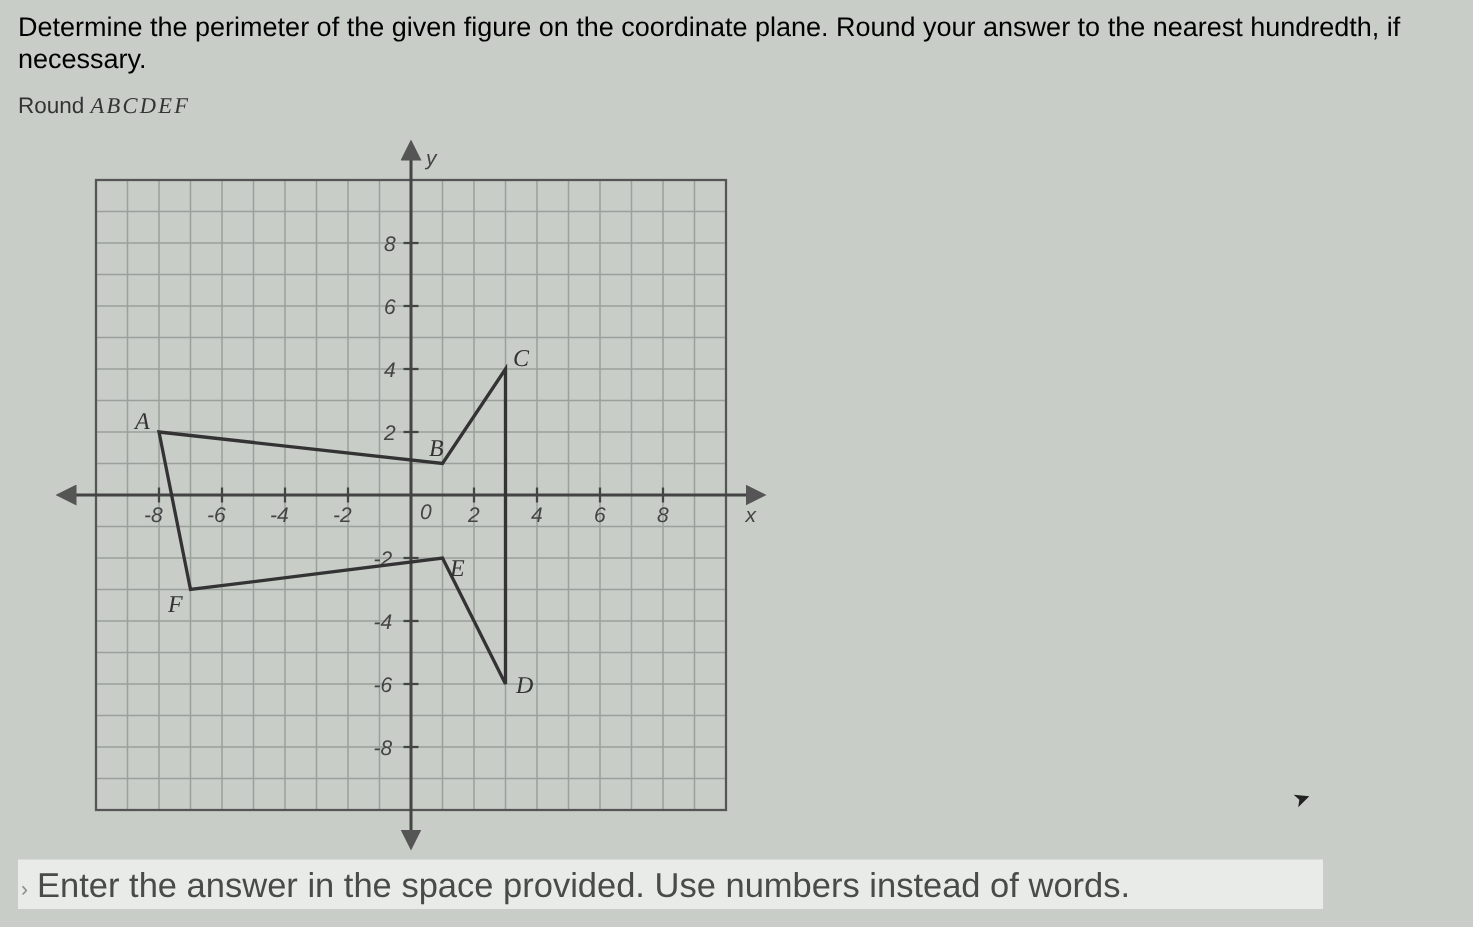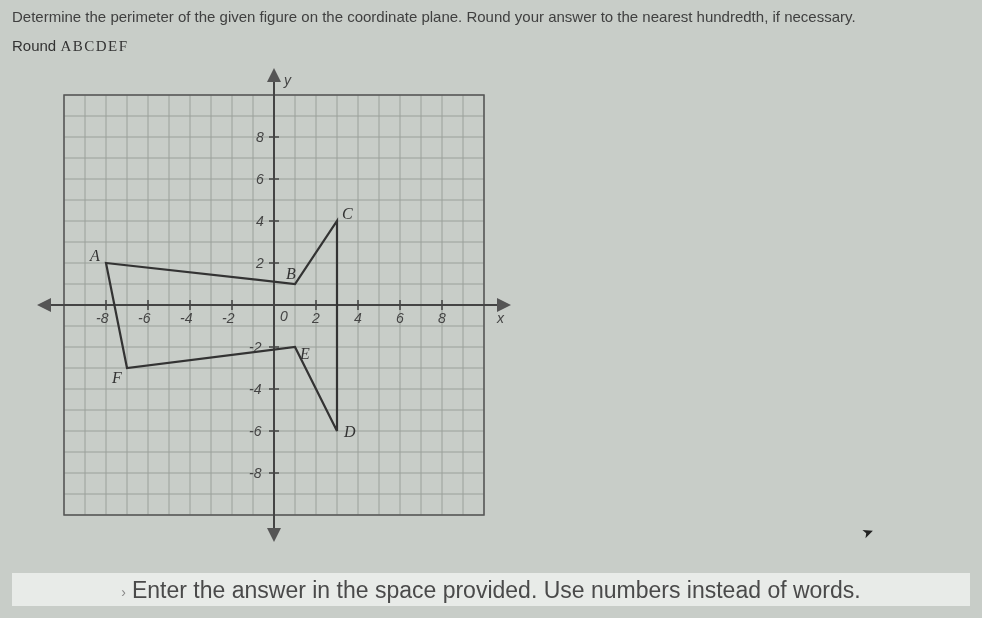--- a/index.html
+++ b/index.html
@@ -6,47 +6,47 @@
     body {
       width: 982px;
       height: 618px;
       background: #c8cdc8;
       font-family: Arial, sans-serif;
       color: #3a3a3a;
       padding: 8px 12px;
       position: relative;
     }
     .question {
-      font-size: 15px;
+      font-size: 18px;
       margin-bottom: 12px;
-      color: #404040;
+      color: #000000;
     }
     .figure-label {
       font-size: 15px;
       margin-bottom: 10px;
       color: #333;
     }
     .figure-label .math {
       font-family: "Times New Roman", serif;
+      font-style: italic;
       letter-spacing: 1.5px;
     }
     .graph-wrap {
       margin-top: 8px;
       margin-left: 22px;
     }
     .prompt {
       position: absolute;
       bottom: 12px;
       left: 12px;
       font-size: 23px;
       color: #4a4a4a;
       background: rgba(235,238,235,0.9);
-      width: 958px;
+      width: 870px;
       padding: 4px 2px 2px 2px;
-      text-align: center;
     }
     .prompt .caret {
       font-size: 14px;
       margin-right: 6px;
       color: #888;
       vertical-align: middle;
     }
     .cursor-arrow {
       position: absolute;
       right: 108px;

